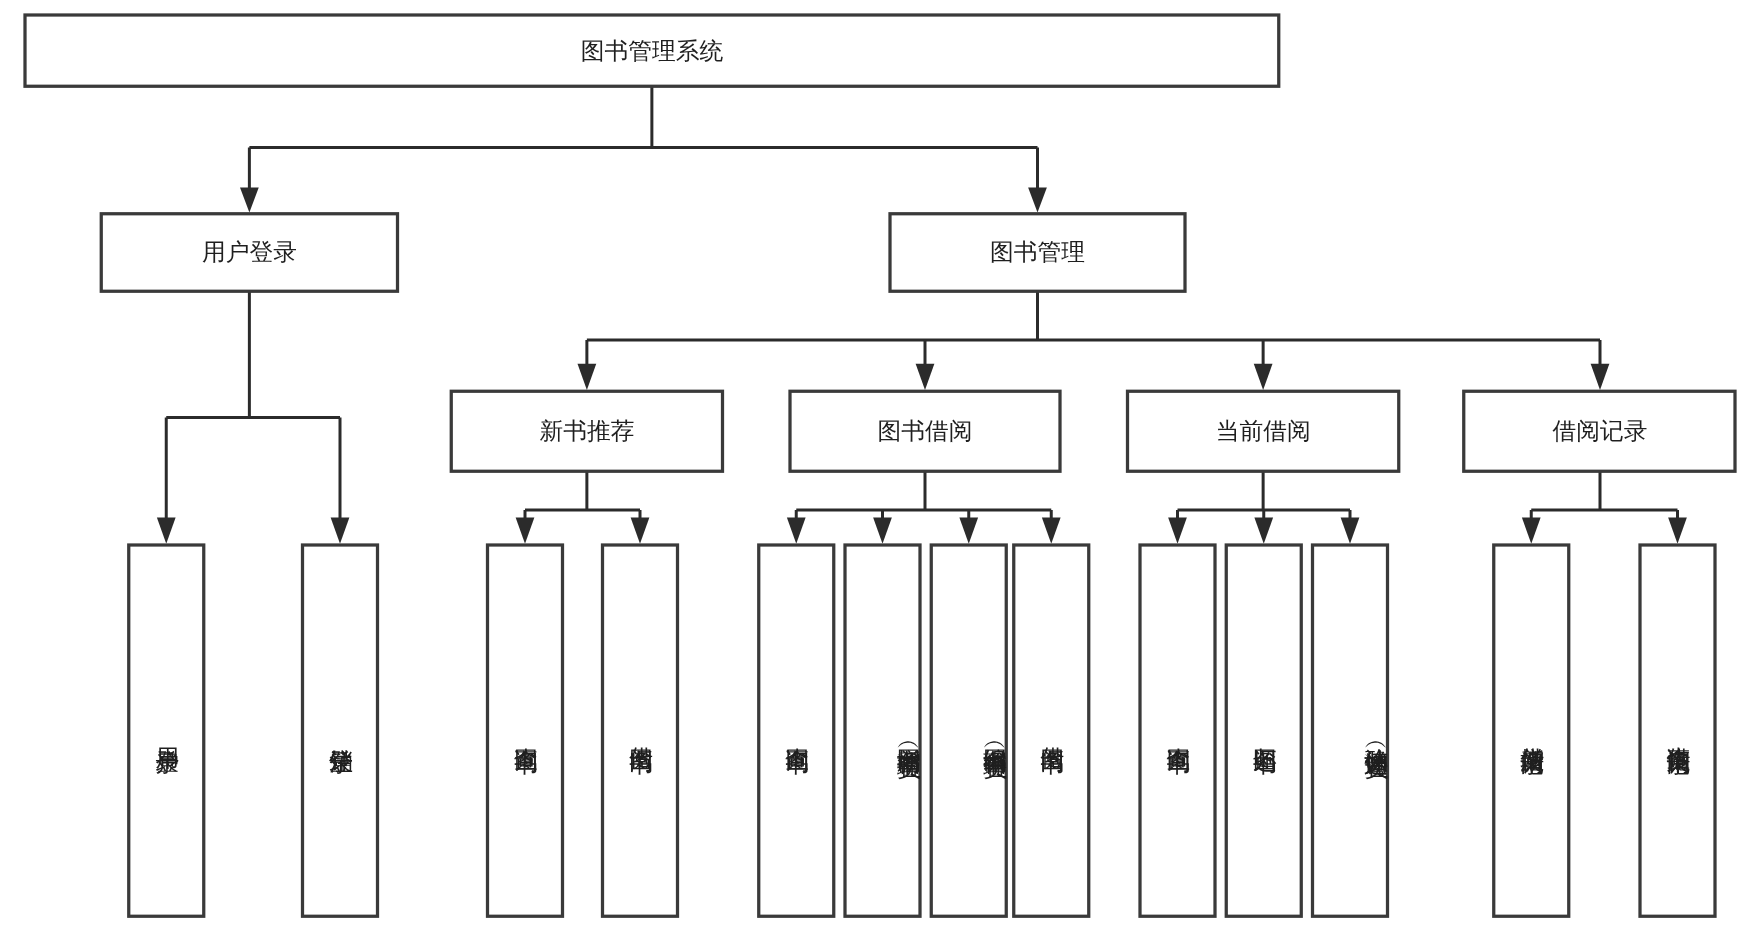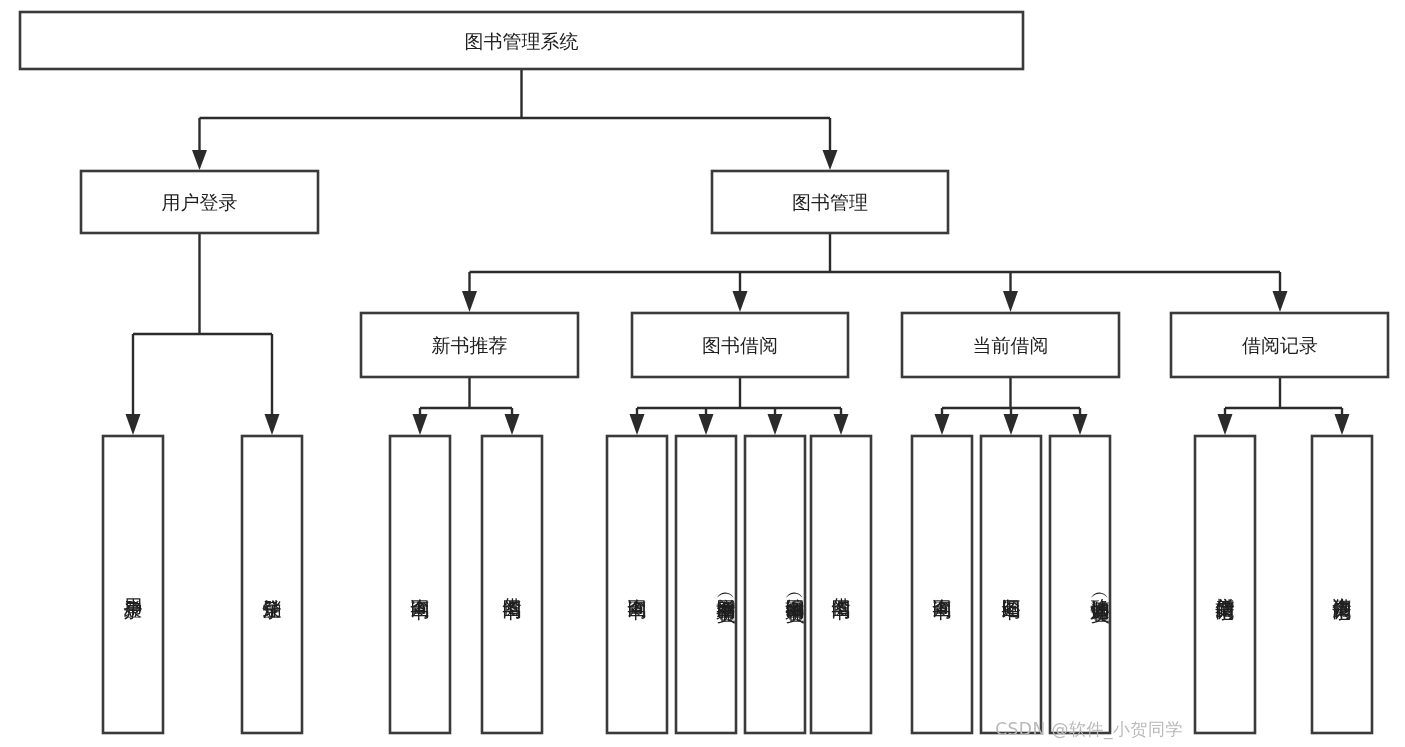--- a/index.html
+++ b/index.html
@@ -208,14 +208,13 @@
   <div class="vlabel" style="left:607px; top:436px; width:60px; height:297px; display:flex; align-items:center; justify-content:center;">查询图书</div>
   <div class="vlabel" style="left:676px; top:436px; width:60px; height:297px; display:flex; align-items:flex-start; justify-content:center; padding-top:6px; box-sizing:border-box;">新增图书（管理员）</div>
   <div class="vlabel" style="left:745px; top:436px; width:60px; height:297px; display:flex; align-items:flex-start; justify-content:center; padding-top:6px; box-sizing:border-box;">编辑图书（管理员）</div>
   <div class="vlabel" style="left:811px; top:436px; width:60px; height:297px; display:flex; align-items:center; justify-content:center;">借阅图书</div>
   <div class="vlabel" style="left:912px; top:436px; width:60px; height:297px; display:flex; align-items:center; justify-content:center;">查询图书</div>
   <div class="vlabel" style="left:981px; top:436px; width:60px; height:297px; display:flex; align-items:center; justify-content:center;">归还图书</div>
   <div class="vlabel" style="left:1050px; top:436px; width:60px; height:297px; display:flex; align-items:flex-start; justify-content:center; padding-top:6px; box-sizing:border-box;">确认归还（管理员）</div>
   <div class="vlabel" style="left:1195px; top:436px; width:60px; height:297px; display:flex; align-items:center; justify-content:center;">新增借阅记录</div>
   <div class="vlabel" style="left:1312px; top:436px; width:60px; height:297px; display:flex; align-items:center; justify-content:center;">查询借阅记录</div>
 
-  <div id="watermark">CSDN @软件_小贺同学</div>
 </div>
 
 </body></html>

